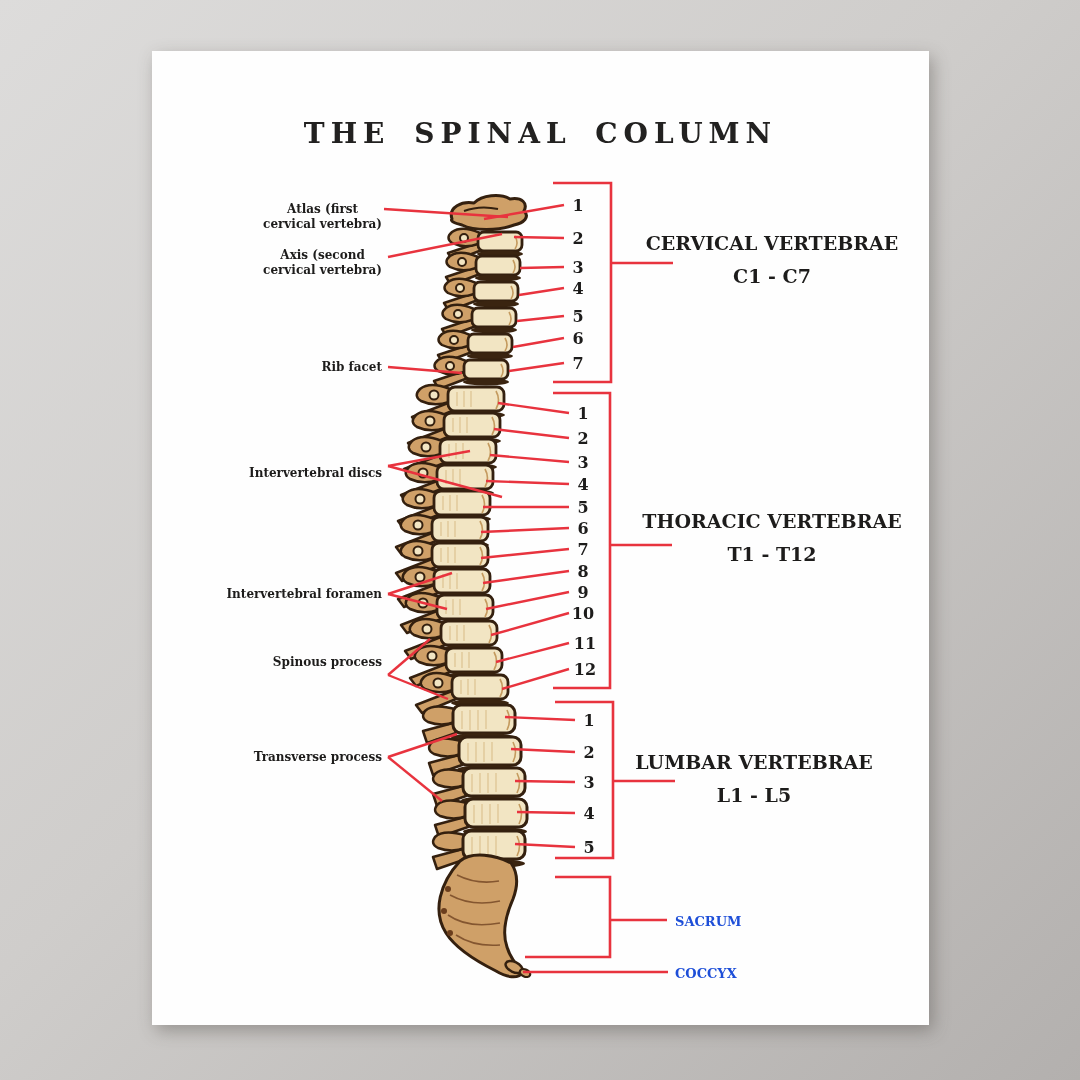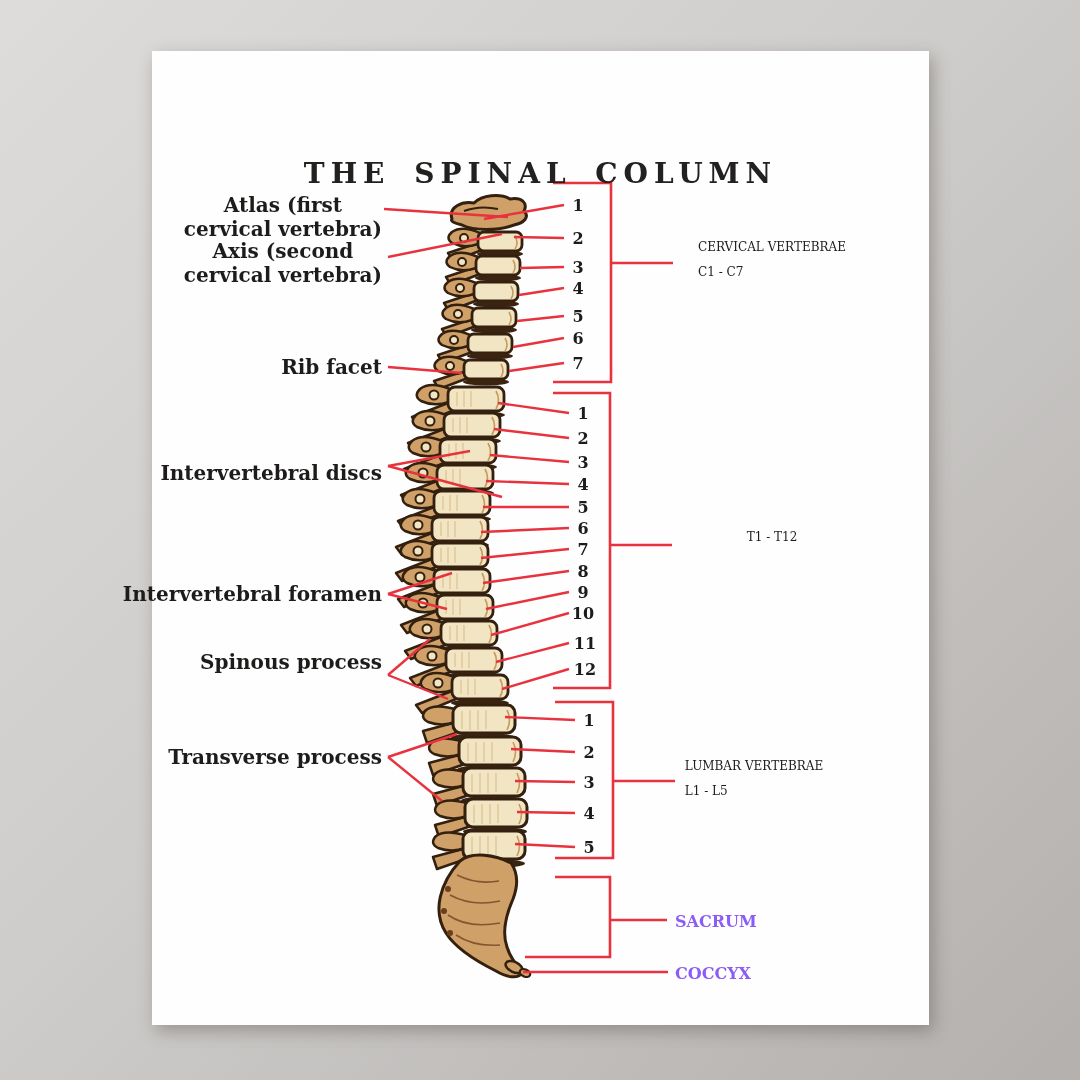--- a/index.html
+++ b/index.html
@@ -11,39 +11,38 @@
   .poster{
     position:absolute;left:152px;top:51px;width:777px;height:974px;
     background:#fefefe;
     box-shadow:4px 6px 16px rgba(70,65,60,.38);
   }
   .title{
     position:absolute;left:0;top:82px;width:100%;text-align:center;
     transform:translateY(-50%);
     font-weight:bold;font-size:28px;letter-spacing:6px;word-spacing:8px;color:#222120;
     white-space:nowrap;
-    margin-top:40px;
   }
   .llabel{
     position:absolute;right:547px;transform:translateY(-50%);
-    font-weight:bold;font-size:20px;line-height:1.22;color:#1d1c1b;
+    font-weight:bold;font-size:12px;line-height:1.22;color:#1d1c1b;
     text-align:center;white-space:nowrap;
   }
   .num{
     position:absolute;transform:translate(-50%,-50%);
     font-weight:bold;font-size:16px;color:#1d1c1b;
   }
   .rsection{
-    position:absolute;transform:translate(-50%,-50%);text-align:left;
-    font-weight:normal;font-size:12px;color:#1d1c1b;white-space:nowrap;
+    position:absolute;transform:translate(-50%,-50%);text-align:center;
+    font-weight:bold;font-size:19px;color:#1d1c1b;white-space:nowrap;
   }
   .rsection .rname{display:block;margin-bottom:11px;}
   .rlabel{
     position:absolute;transform:translateY(-50%);
-    font-weight:bold;font-size:16px;color:#8b5cf6;white-space:nowrap;
+    font-weight:bold;font-size:13px;color:#1d4ed8;white-space:nowrap;
   }
   svg.art{position:absolute;left:0;top:0;}
 </style>
 </head>
 <body>
 
 <div class="stage">
   <div class="poster">
 
     <svg class="art" width="777" height="974" viewBox="0 0 777 974">
@@ -207,20 +206,21 @@
     <span class="num" style="left:437px;top:701px">2</span>
     <span class="num" style="left:437px;top:731px">3</span>
     <span class="num" style="left:437px;top:762px">4</span>
     <span class="num" style="left:437px;top:796px">5</span>
 
     <div class="rsection" style="left:620px;top:208px">
       <span class="rname">CERVICAL VERTEBRAE</span>
       <span class="rrange">C1 - C7</span>
     </div>
     <div class="rsection" style="left:620px;top:486px">
+      <span class="rname">THORACIC VERTEBRAE</span>
       <span class="rrange">T1 - T12</span>
     </div>
     <div class="rsection" style="left:602px;top:727px">
       <span class="rname">LUMBAR VERTEBRAE</span>
       <span class="rrange">L1 - L5</span>
     </div>
     <div class="rlabel" style="left:523px;top:870px">SACRUM</div>
     <div class="rlabel" style="left:523px;top:922px">COCCYX</div>
 
   </div>

